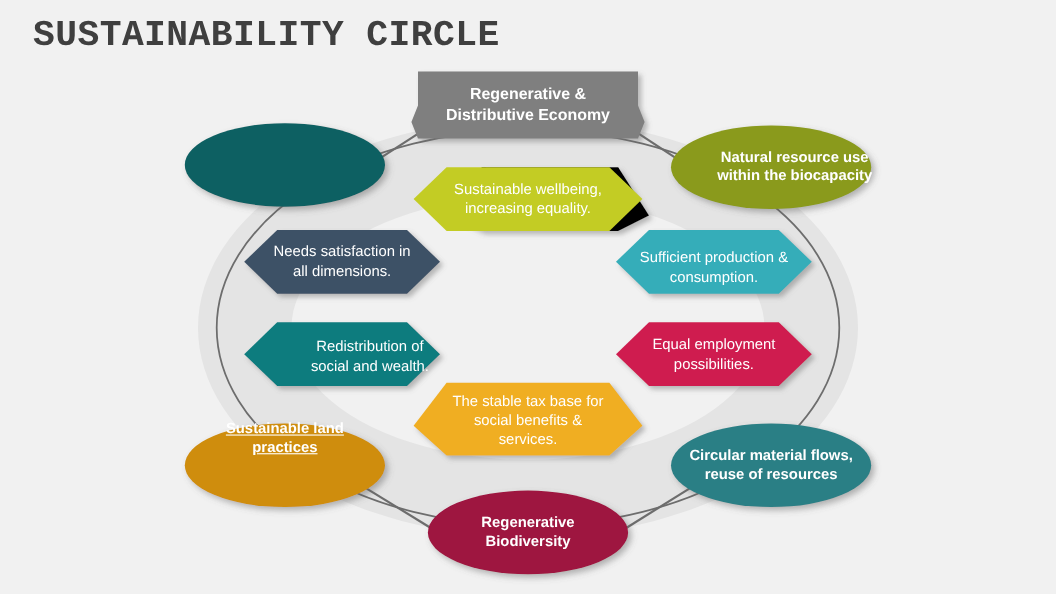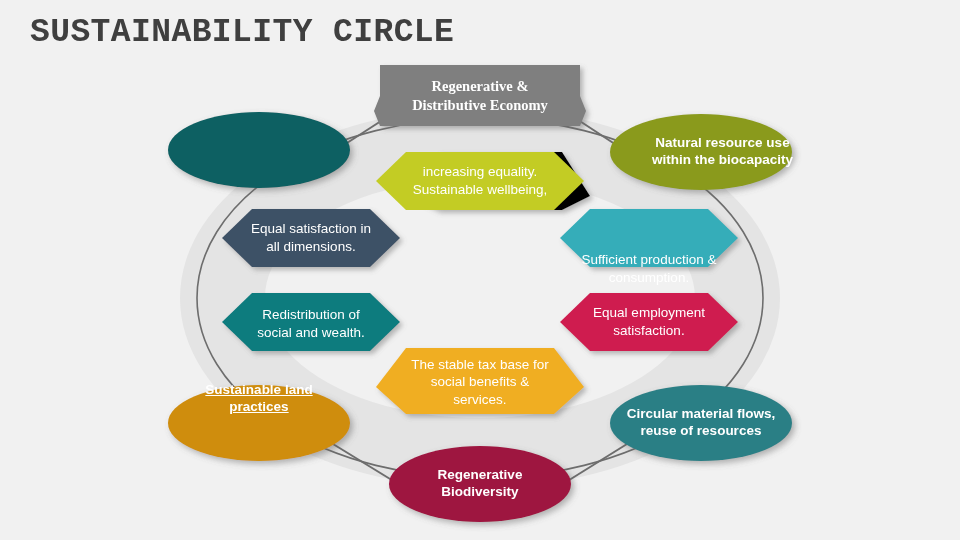--- a/index.html
+++ b/index.html
@@ -144,66 +144,66 @@
                L 580 96
                L 586 111
                L 580 126
                L 380 126
                L 374 111
                L 380 96
                Z" fill="#7f7f7f"></path>
     </g>
   </svg>
 
-  <div class="shape-label banner-label" style="left:374px; top:68px; width:212px; height:56px;font-family:Liberation Serif, serif;">
+  <div class="shape-label banner-label" style="left:374px; top:68px; width:212px; height:56px;">
     <div>
       <div>Regenerative &amp;</div>
       <div>Distributive Economy</div>
     </div>
   </div>
 
   <div class="shape-label hex-label" style="left:386px; top:152px; width:188px; height:58px;">
     <div>
+      <div>Sustainable wellbeing,</div>
       <div>increasing equality.</div>
-      <div>Sustainable wellbeing,</div>
-    </div>
-  </div>
-
-  <div class="shape-label hex-label" style="left:570px; top:209px; width:158px; height:68px;margin-top:26px;">
+    </div>
+  </div>
+
+  <div class="shape-label hex-label" style="left:570px; top:209px; width:158px; height:68px;">
     <div>
       <div>Sufficient production &amp;</div>
       <div>consumption.</div>
     </div>
   </div>
 
   <div class="shape-label hex-label" style="left:570px; top:293px; width:158px; height:58px;">
     <div>
       <div>Equal employment</div>
-      <div>satisfaction.</div>
+      <div>possibilities.</div>
     </div>
   </div>
 
   <div class="shape-label hex-label" style="left:390px; top:352px; width:180px; height:60px;text-align:center;">
     <div>
       <div>The stable tax base for</div>
       <div>social benefits &amp;</div>
       <div>services.</div>
     </div>
   </div>
 
-  <div class="shape-label hex-label" style="left:232px; top:293px; width:158px; height:62px;">
+  <div class="shape-label hex-label" style="left:232px; top:293px; width:158px; height:62px;justify-content:flex-end;">
     <div>
       <div>Redistribution of</div>
       <div>social and wealth.</div>
     </div>
   </div>
 
   <div class="shape-label hex-label" style="left:232px; top:209px; width:158px; height:58px;">
     <div>
-      <div>Equal satisfaction in</div>
+      <div>Needs satisfaction in</div>
       <div>all dimensions.</div>
     </div>
   </div>
 
 
   <div class="shape-label ellipse-label" style="left:609px; top:123px; width:184px; height:58px;justify-content:flex-end;">
     <div>
       <div>Natural resource use</div>
       <div>within the biocapacity</div>
     </div>

